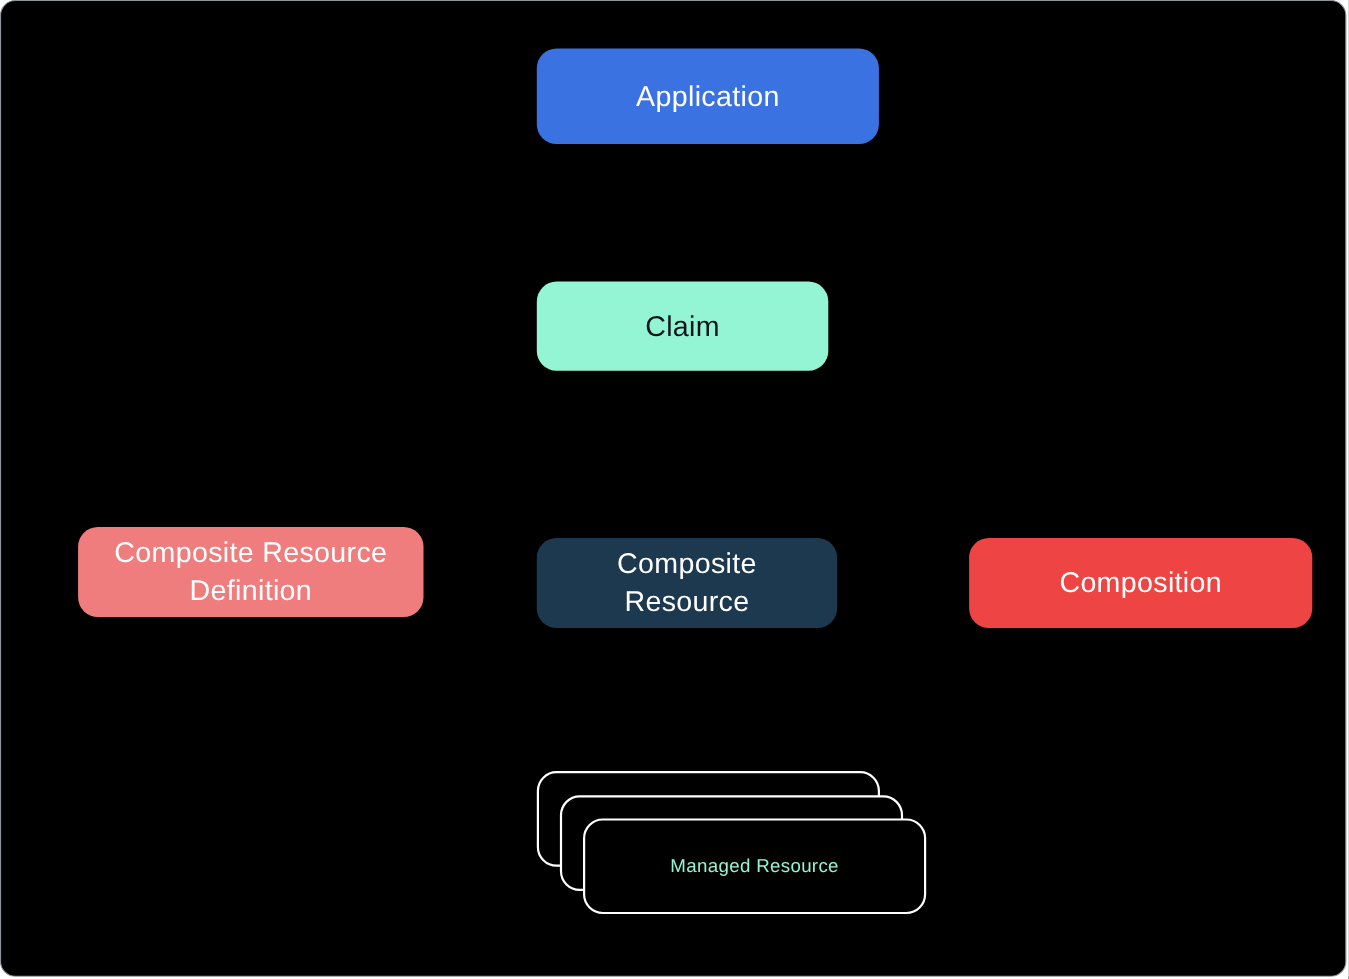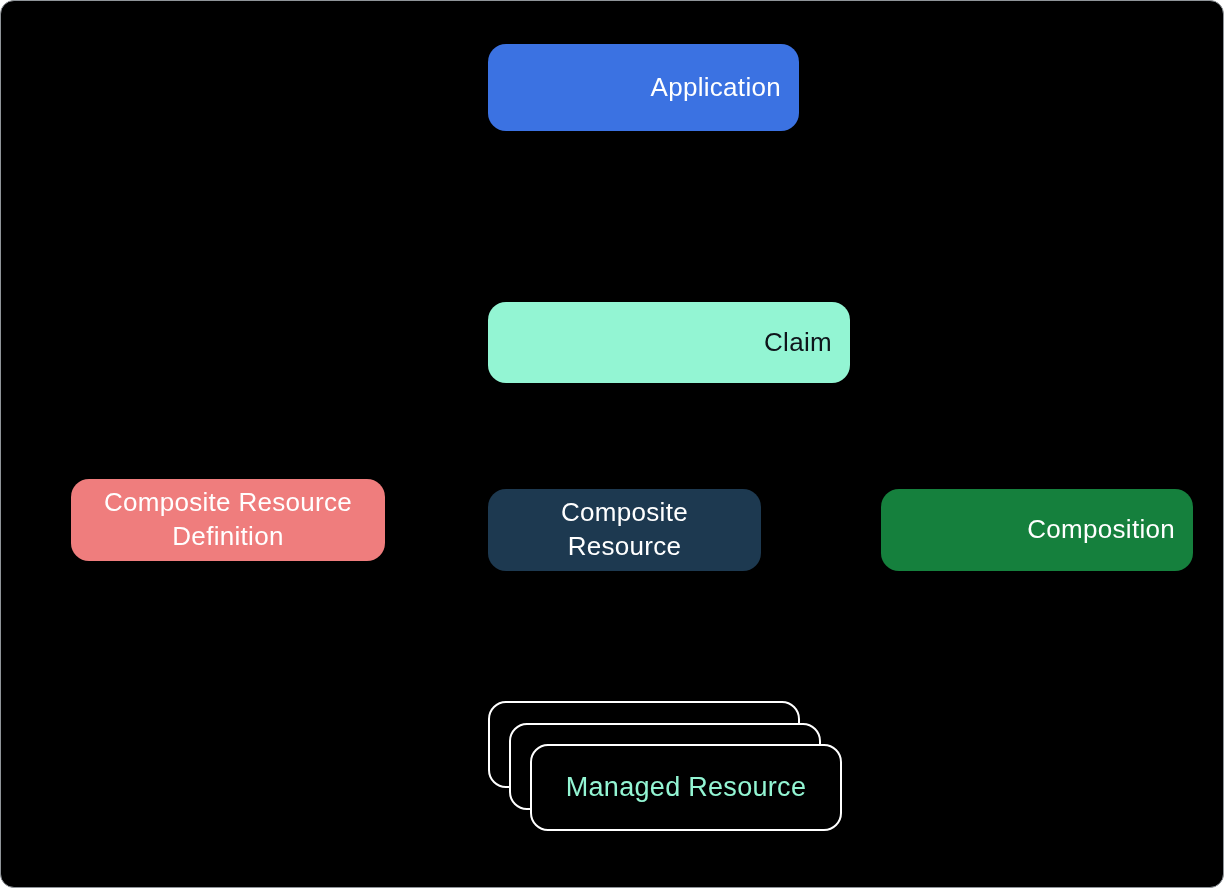--- a/index.html
+++ b/index.html
@@ -18,33 +18,33 @@
     border: 1px solid #8f9499;
     border-radius: 14px;
     overflow: hidden;
     box-sizing: border-box;
   }
 
   .node {
     position: absolute;
     display: flex;
     align-items: center;
-    justify-content: flex-end;
+    justify-content: center;
     text-align: center;
     border-radius: 18px;
     font-size: 26px;
     font-weight: 500;
     letter-spacing: 0.3px;
     line-height: 1.3;
     padding: 0 18px;
     box-sizing: border-box;
   }
 
   .node-application          { left: 487px; top: 43px;  width: 311px; height: 87px;  }
-  .node-claim                { left: 487px; top: 255px; width: 362px; height: 81px; margin-top: 46px;  }
+  .node-claim                { left: 487px; top: 255px; width: 265px; height: 81px;  }
   .node-crd                  { left: 70px;  top: 478px; width: 314px; height: 82px; }
   .node-composite-resource   { left: 487px; top: 488px; width: 273px; height: 82px;  }
   .node-composition          { left: 880px; top: 488px; width: 312px; height: 82px;  }
 
   .stack {
     position: absolute;
     left: 487px;
     top: 700px;
     width: 356px;
     height: 132px;
@@ -54,21 +54,21 @@
     position: absolute;
     width: 312px;
     height: 87px;
     border: 2px solid #ffffff;
     border-radius: 18px;
     background: #000000;
     box-sizing: border-box;
     display: flex;
     align-items: center;
     justify-content: center;
-    font-size: 27px;
+    font-size: 17px;
     font-weight: 500;
     letter-spacing: 0.3px;
   }
 
   .stack-card.back   { left: 0;    top: 0;    }
   .stack-card.middle { left: 21px; top: 22px; }
   .stack-card.front  { left: 42px; top: 43px; }
 </style>
 </head>
 <body>
@@ -84,21 +84,21 @@
   </div>
 
   <div class="node node-crd" style="background-color: rgb(239, 125, 125); color: rgb(255, 255, 255);">
     <span>Composite Resource Definition</span>
   </div>
 
   <div class="node node-composite-resource" style="background-color: rgb(29, 57, 80); color: rgb(255, 255, 255);">
     <span>Composite Resource</span>
   </div>
 
-  <div class="node node-composition" style="background-color: #15803d; color: rgb(255, 255, 255);">
+  <div class="node node-composition" style="background-color: #ef4444; color: rgb(255, 255, 255);">
     <span>Composition</span>
   </div>
 
   <div class="stack">
     <div class="stack-card back"></div>
     <div class="stack-card middle"></div>
     <div class="stack-card front" style="background-color: rgb(0, 0, 0); color: rgb(147, 245, 211);">
       <span>Managed Resource</span>
     </div>
   </div>

